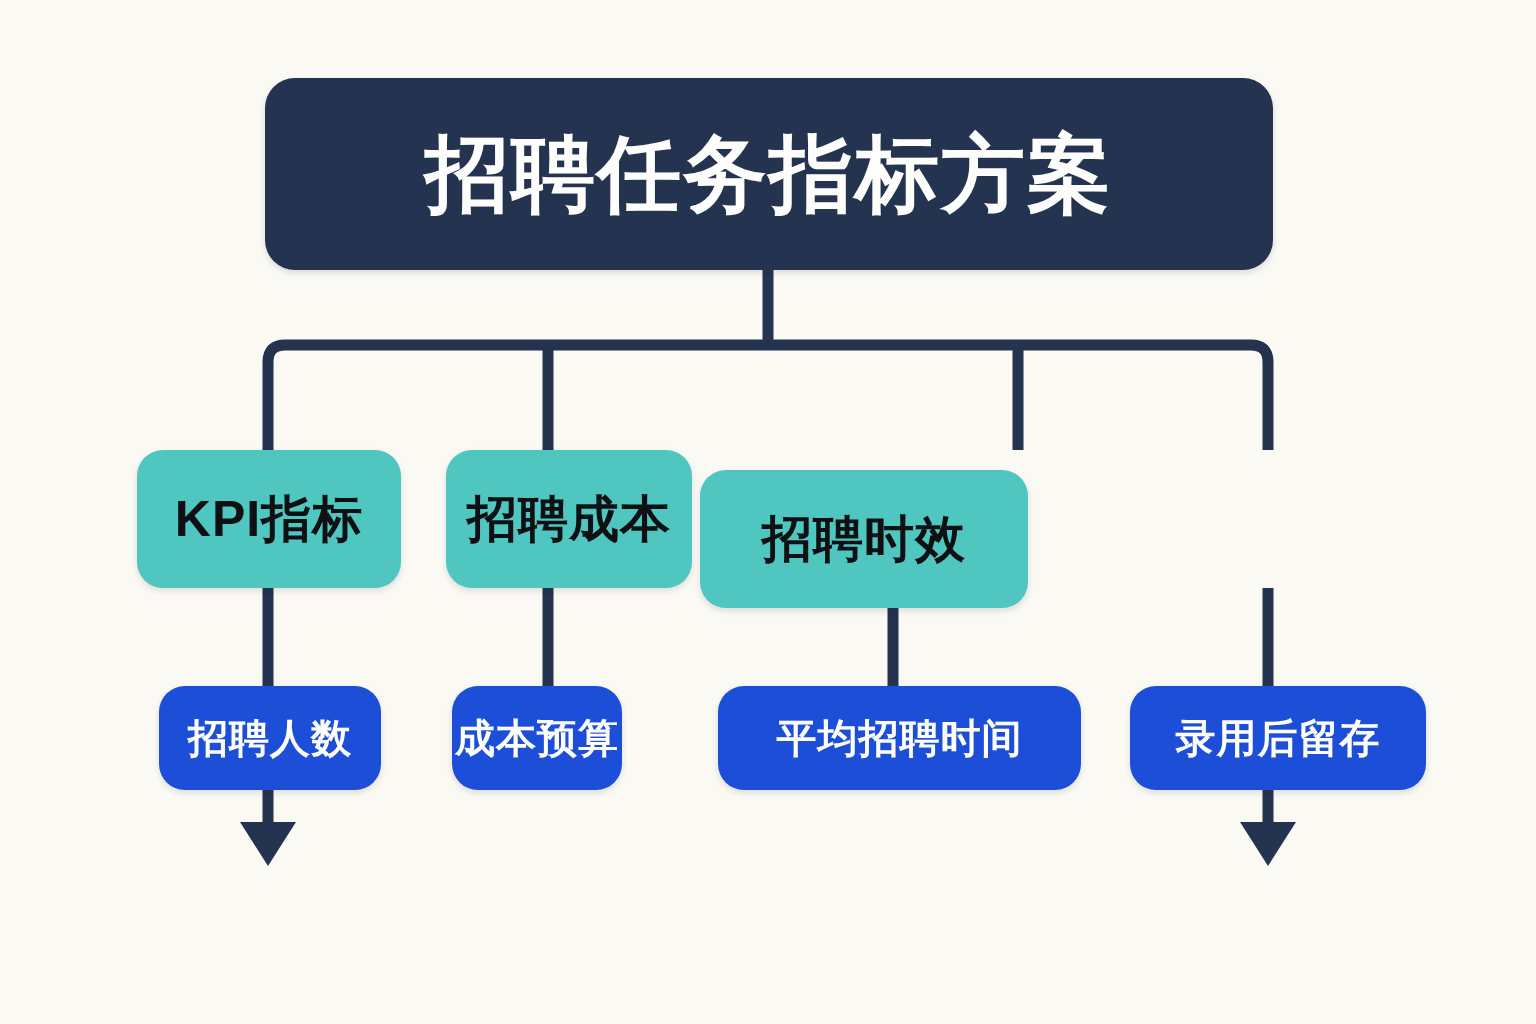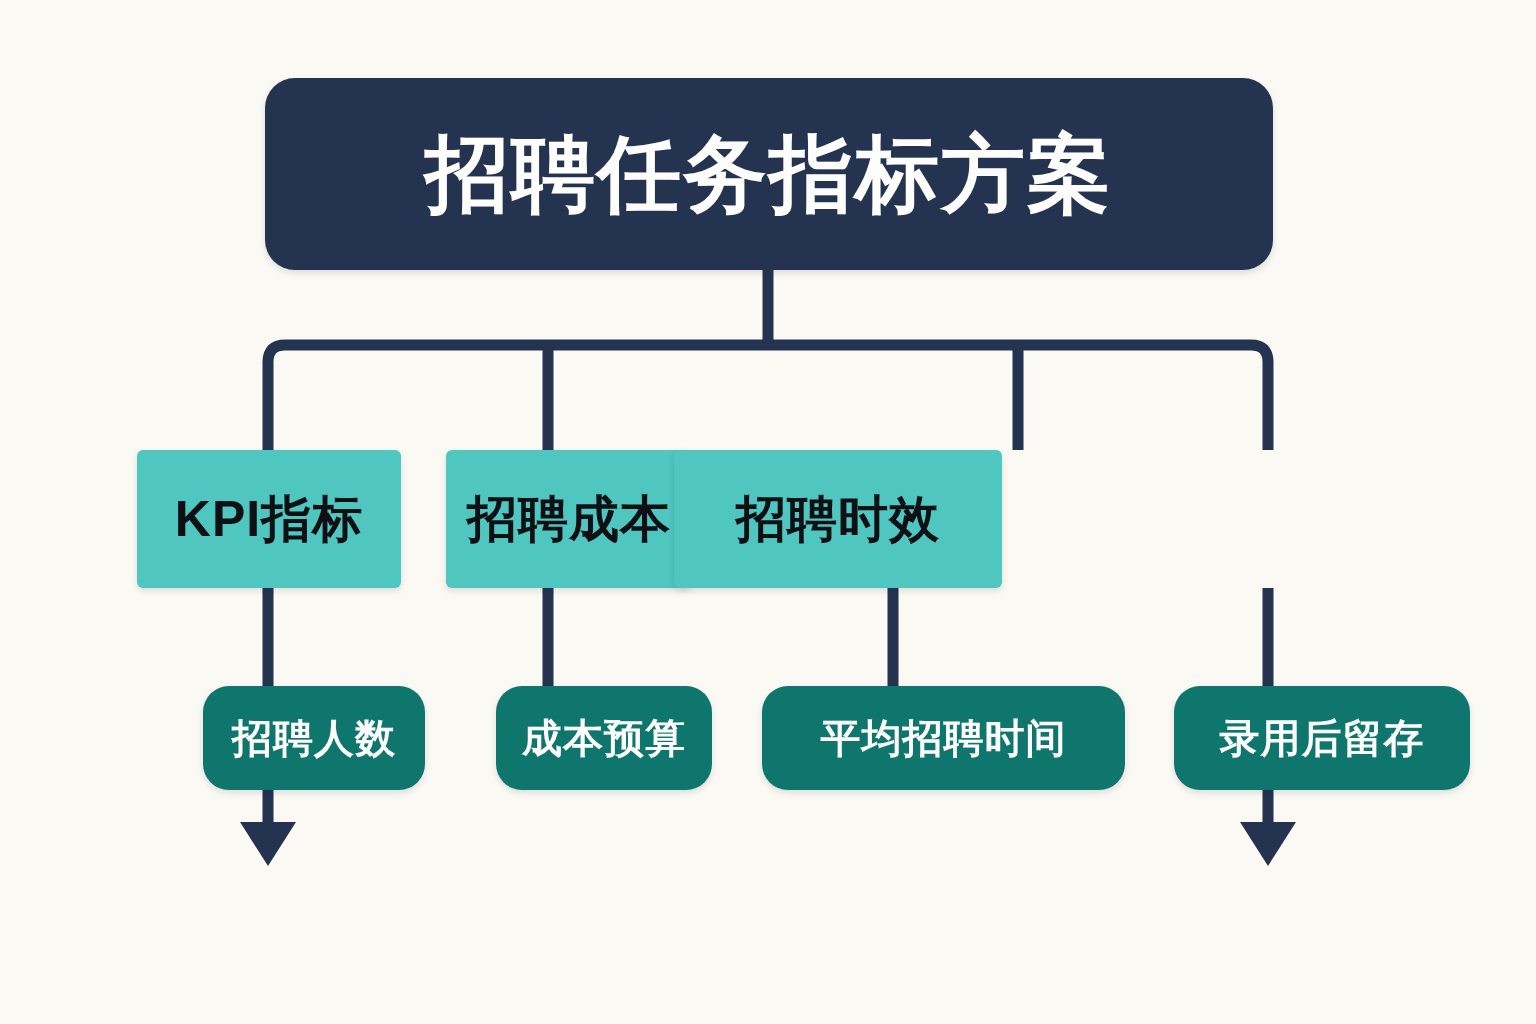--- a/index.html
+++ b/index.html
@@ -44,47 +44,46 @@
     background: #243350;
     border-radius: 30px;
     color: #fdfdfb;
     font-size: 84px;
     font-weight: bold;
     letter-spacing: 2px;
     box-shadow: 0 3px 6px rgba(20,28,45,0.13);
   }
   .node-cat {
     background: #4fc6bf;
-    border-radius: 6px;
+    border-radius: 26px;
     color: #0e1013;
     font-size: 50px;
     font-weight: bold;
     letter-spacing: 1px;
     top: 450px;
     height: 138px;
     box-shadow: 0 3px 6px rgba(20,28,45,0.12);
   }
   .node-leaf {
-    background: #0f766e;
+    background: #1d4ed8;
     border-radius: 26px;
     color: #fdfdfb;
     font-size: 40px;
     font-weight: bold;
     letter-spacing: 1px;
     top: 686px;
     height: 104px;
     box-shadow: 0 3px 6px rgba(20,28,45,0.12);
-    margin-left: 44px;
   }
   .cat-0 { left: 137px; width: 264px; }
   .cat-1 { left: 446px; width: 246px; text-align: center; }
-  .cat-2 { left: 674px; width: 328px; }
+  .cat-2 { left: 700px; width: 328px; margin-top: 20px; }
   .cat-3 { left: 1128px; width: 276px; }
   .leaf-0 { left: 159px; width: 222px; }
-  .leaf-1 { left: 452px; width: 216px; }
+  .leaf-1 { left: 452px; width: 170px; }
   .leaf-2 { left: 718px; width: 363px; }
   .leaf-3 { left: 1130px; width: 296px; }
 </style>
 </head>
 <body>
 
 <div id="diagram-root">
 
   <svg id="connector-layer" viewBox="0 0 1536 1024" width="1536" height="1024" aria-hidden="true">
     <g fill="none" stroke="#243350" stroke-width="11" stroke-linecap="butt">

